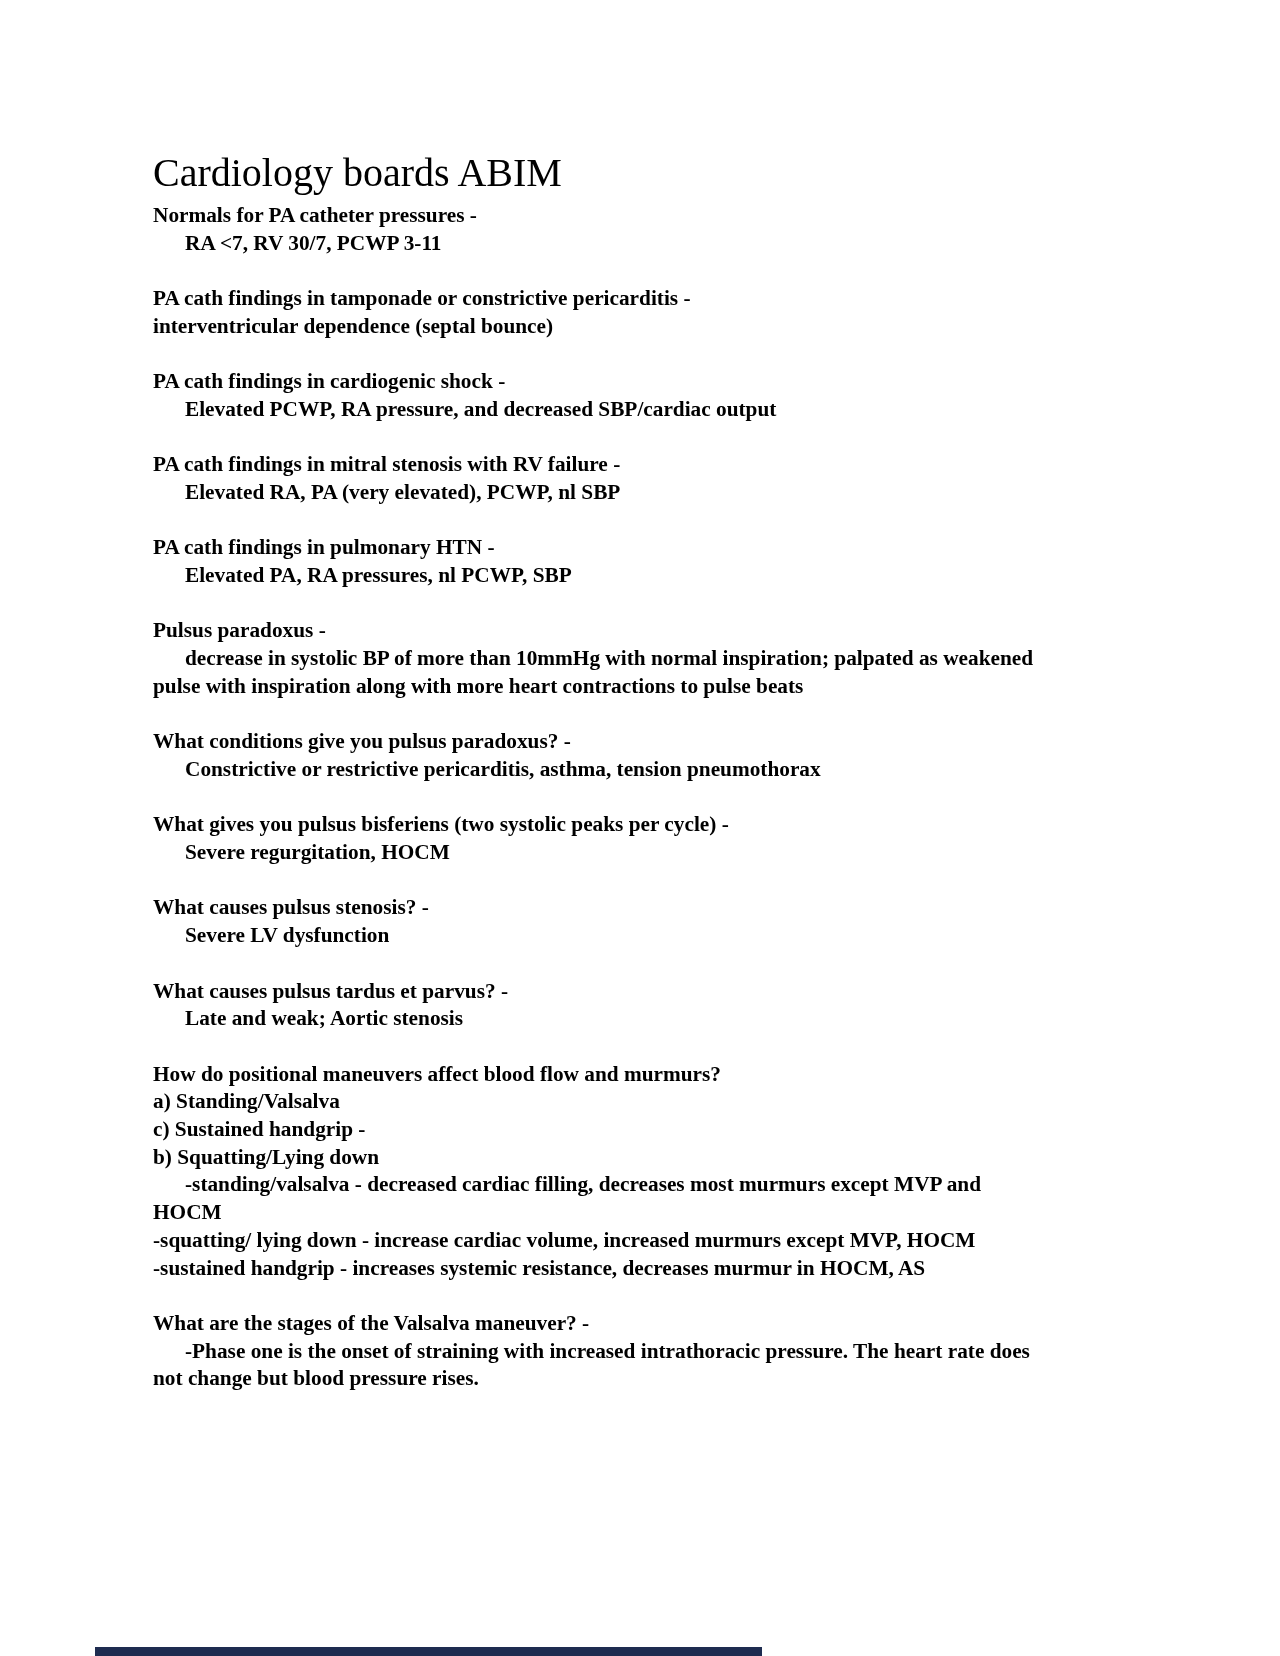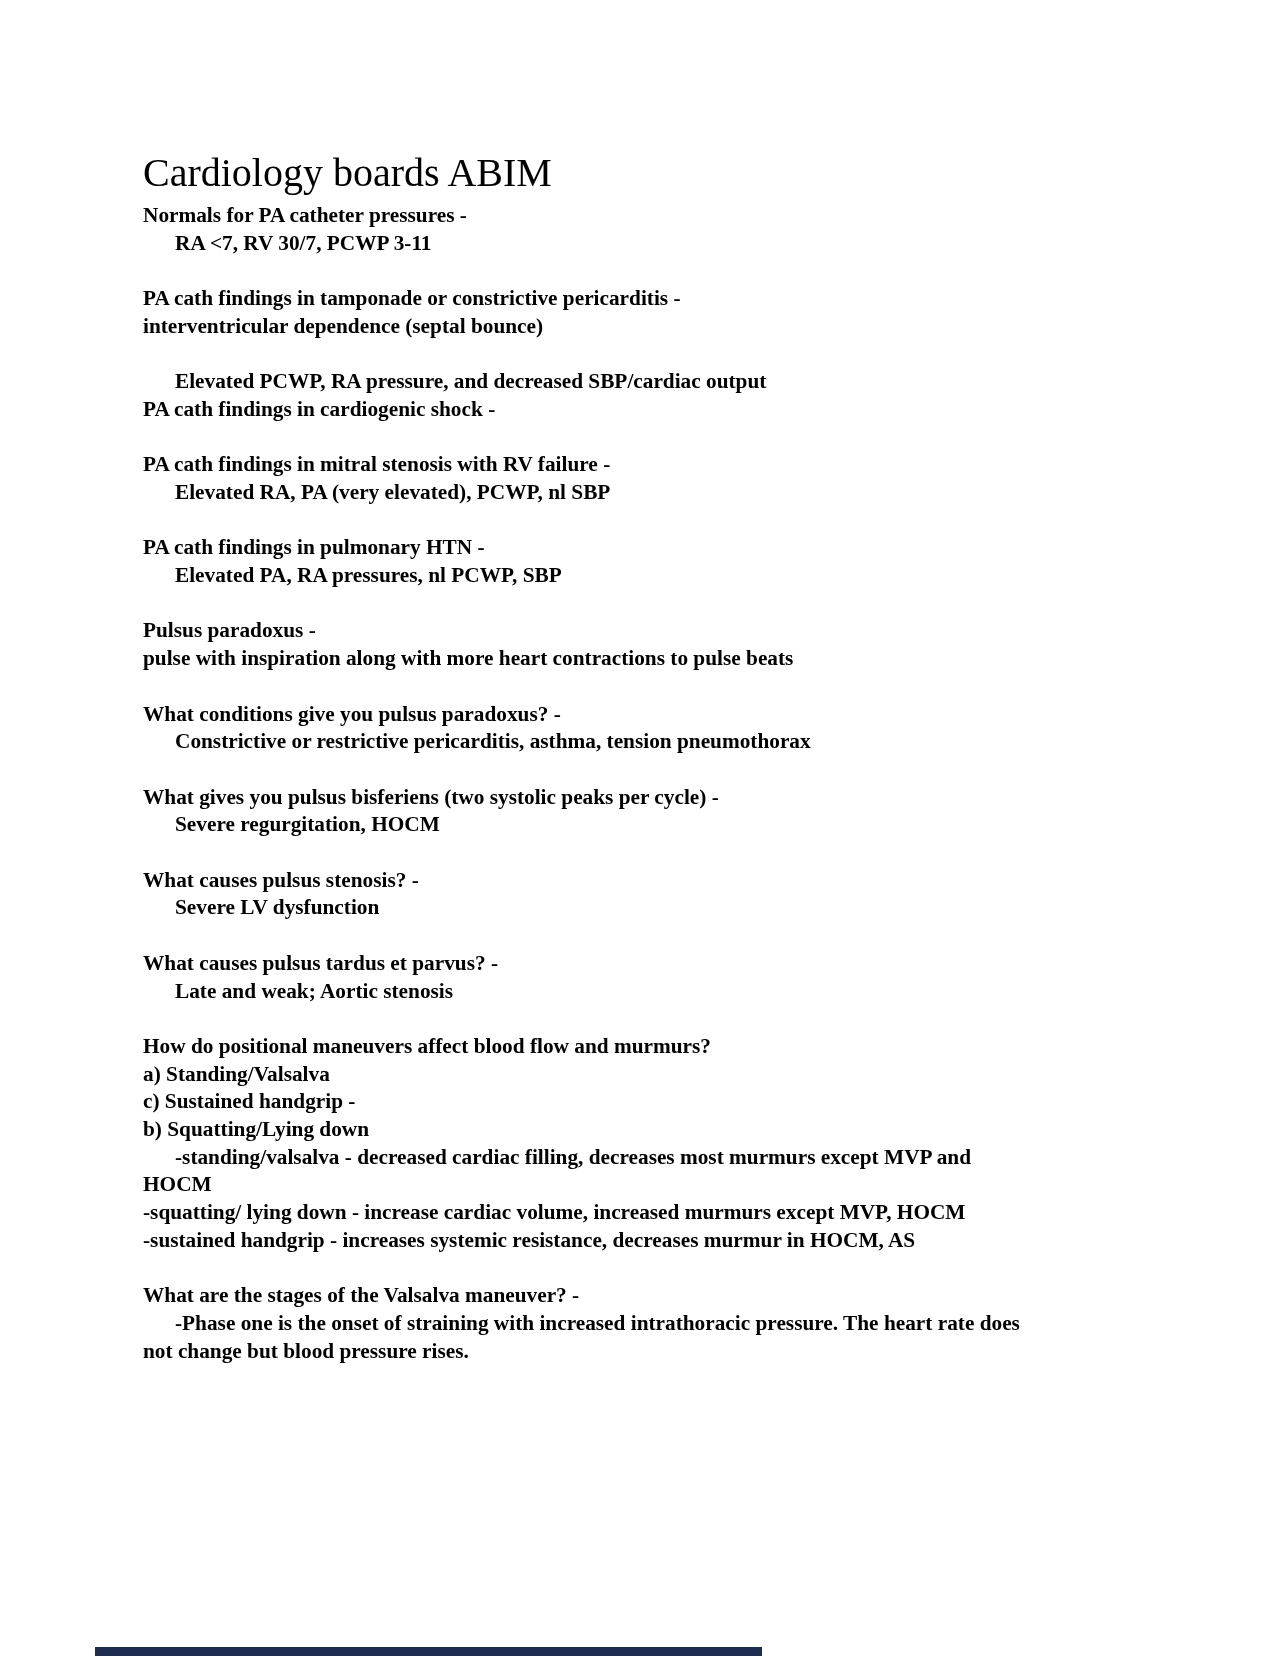--- a/index.html
+++ b/index.html
@@ -13,21 +13,21 @@
     font-family: "Liberation Serif", serif;
     color: #000000;
   }
   .page {
     position: absolute;
     inset: 0;
     background: #ffffff;
   }
   .content {
     position: absolute;
-    left: 143px;
+    left: 153px;
     top: 150px;
     width: 1010px;
   }
   .doc-title {
     font-size: 40px;
     line-height: 46px;
     font-weight: 400;
     margin: 0 0 6px 0;
     white-space: nowrap;
   }
@@ -61,33 +61,34 @@
     <div id="blocks">
         <div class="block">
           <div class="line">Normals for PA catheter pressures -</div>
           <div class="line indent">RA &lt;7, RV 30/7, PCWP 3-11</div>
         </div>
         <div class="block">
           <div class="line">PA cath findings in tamponade or constrictive pericarditis -</div>
           <div class="line">interventricular dependence (septal bounce)</div>
         </div>
         <div class="block">
+          <div class="line">PA cath findings in cardiogenic shock -</div>
           <div class="line indent">Elevated PCWP, RA pressure, and decreased SBP/cardiac output</div>
-          <div class="line">PA cath findings in cardiogenic shock -</div>
         </div>
         <div class="block">
           <div class="line">PA cath findings in mitral stenosis with RV failure -</div>
           <div class="line indent">Elevated RA, PA (very elevated), PCWP, nl SBP</div>
         </div>
         <div class="block">
           <div class="line">PA cath findings in pulmonary HTN -</div>
           <div class="line indent">Elevated PA, RA pressures, nl PCWP, SBP</div>
         </div>
         <div class="block">
           <div class="line">Pulsus paradoxus -</div>
+          <div class="line indent">decrease in systolic BP of more than 10mmHg with normal inspiration; palpated as weakened</div>
           <div class="line">pulse with inspiration along with more heart contractions to pulse beats</div>
         </div>
         <div class="block">
           <div class="line">What conditions give you pulsus paradoxus? -</div>
           <div class="line indent">Constrictive or restrictive pericarditis, asthma, tension pneumothorax</div>
         </div>
         <div class="block">
           <div class="line">What gives you pulsus bisferiens (two systolic peaks per cycle) -</div>
           <div class="line indent">Severe regurgitation, HOCM</div>
         </div>

